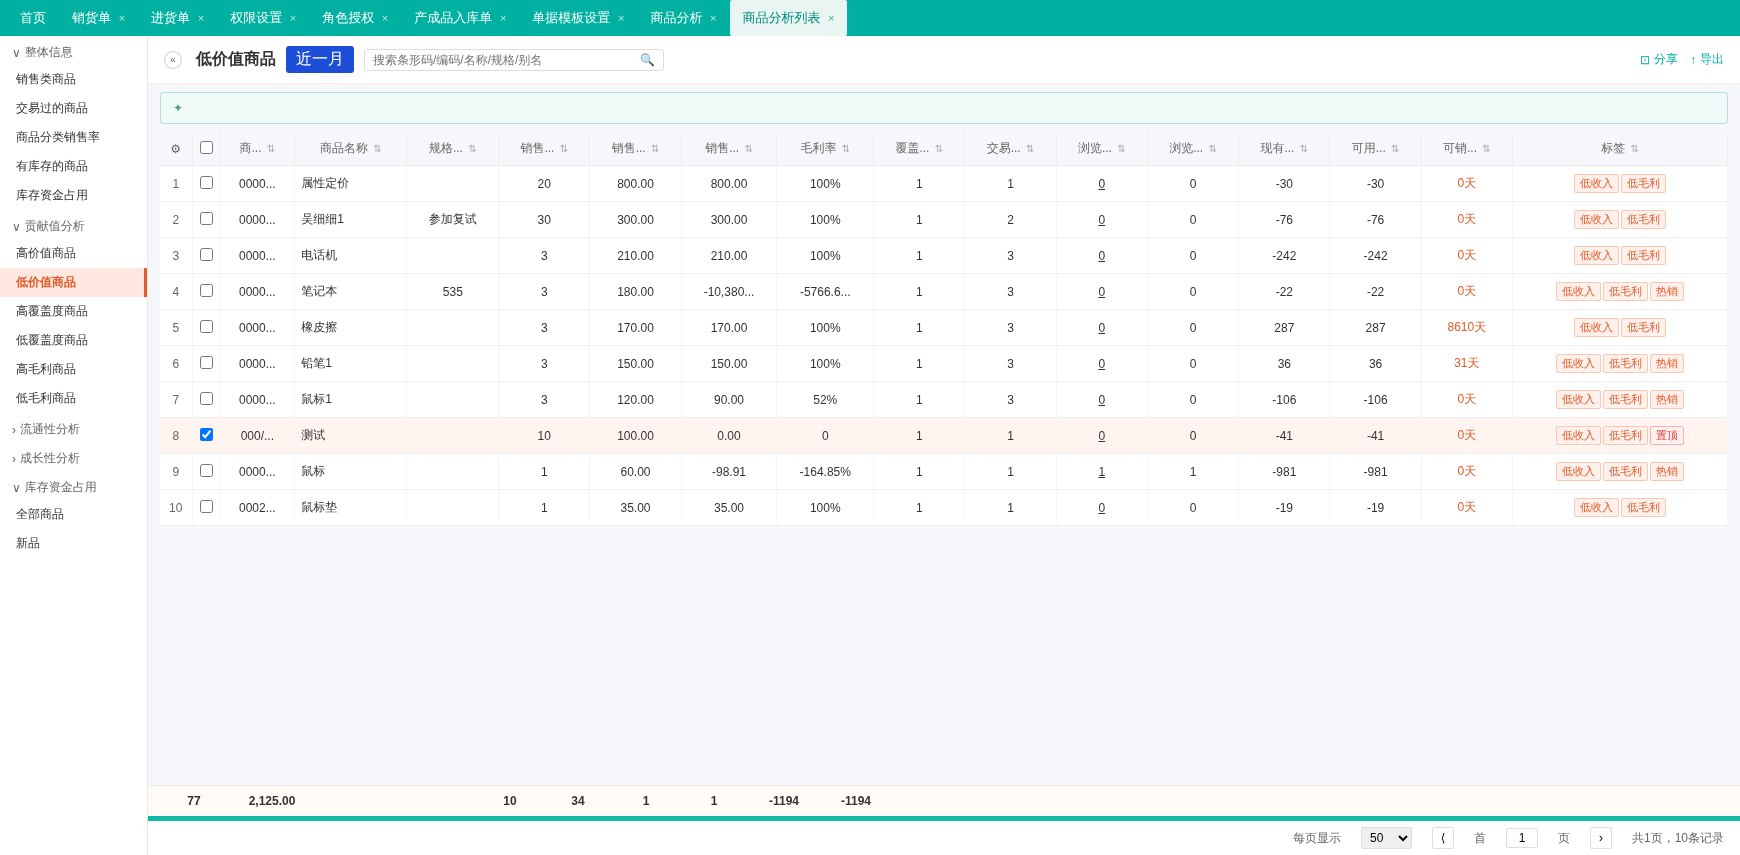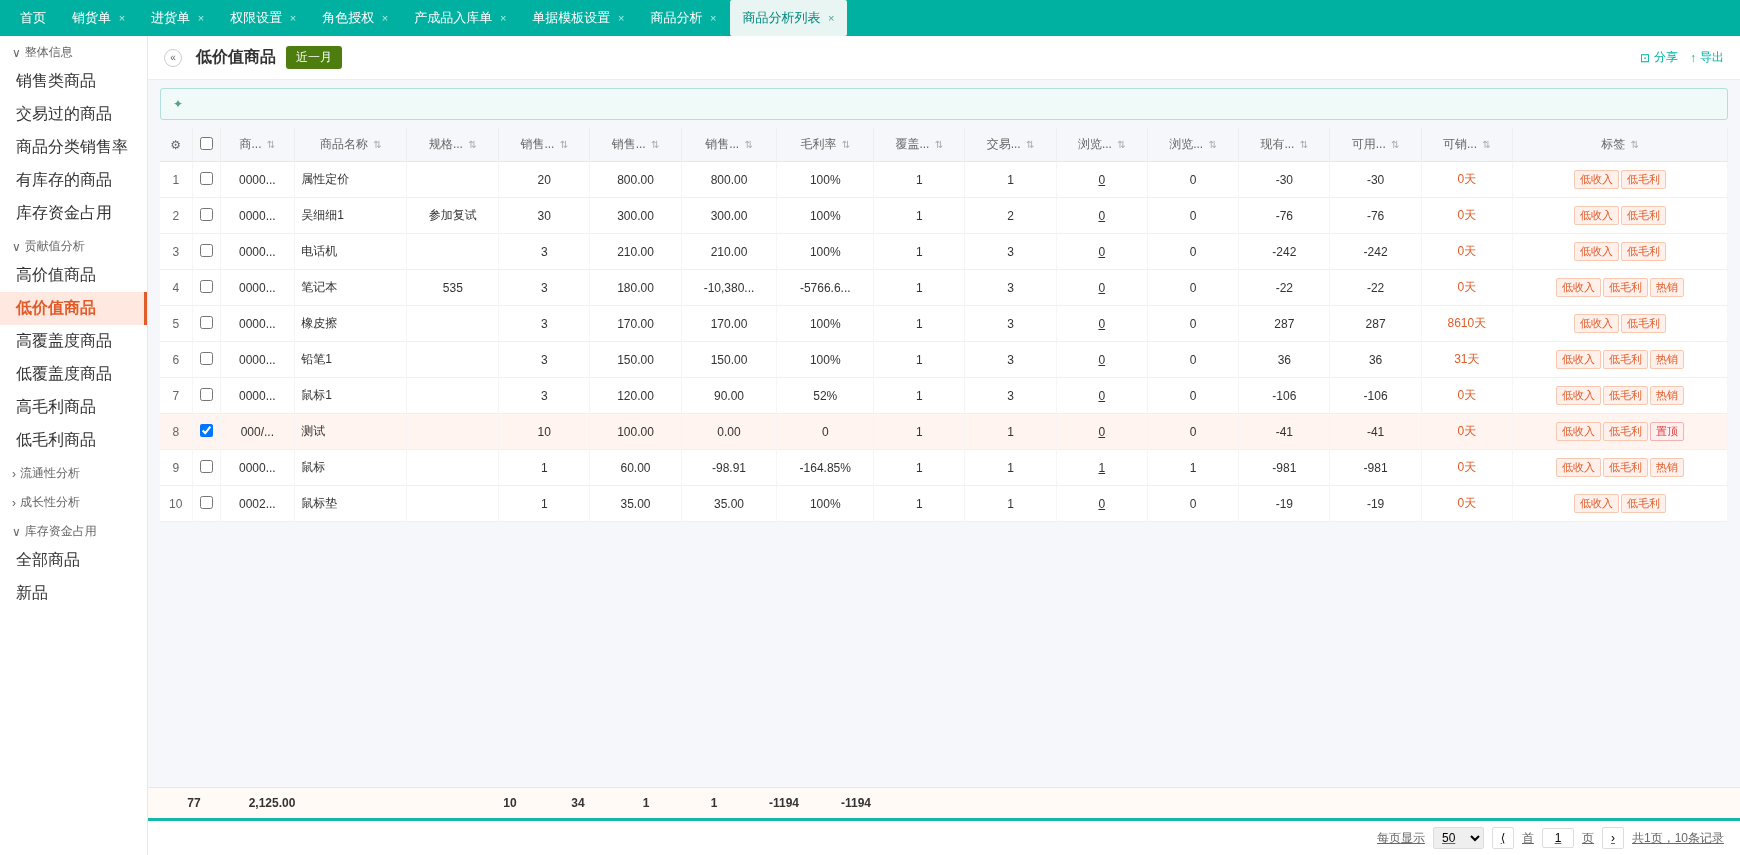--- a/index.html
+++ b/index.html
@@ -47,21 +47,21 @@
       font-size: 12px;
       display: flex;
       align-items: center;
       gap: 4px;
       cursor: pointer;
     }
     .sidebar-item {
       padding: 6px 16px;
       cursor: pointer;
       color: #333;
-      font-size: 16px;
+      font-size: 12px;
     }
     .sidebar-item.active { background: #ffe8df; color: #e05c2a; font-weight: bold; border-right: 3px solid #e05c2a; }
 
     
     .content {
       flex: 1;
       display: flex;
       flex-direction: column;
       overflow: hidden;
       background: #f5f7fa;
@@ -75,27 +75,27 @@
       align-items: center;
       gap: 10px;
       border-bottom: 1px solid #eee;
     }
     .content-title {
       font-size: 16px;
       font-weight: bold;
       color: #333;
     }
     .btn-period {
-      background: #4d7c0f;
+      background: #1d4ed8;
       color: #fff;
       border: none;
       padding: 3px 10px;
       border-radius: 3px;
       cursor: pointer;
-      font-size: 12px;
+      font-size: 16px;
     }
     .search-box {
       display: flex;
       align-items: center;
       border: 1px solid #ddd;
       border-radius: 3px;
       padding: 3px 8px;
       gap: 4px;
       background: #fff;
       flex: 1;
@@ -191,29 +191,28 @@
       display: flex;
       align-items: center;
       font-size: 12px;
       font-weight: bold;
       color: #333;
     }
 
     
     .pagination {
       background: #fff;
-      border-top: 3px solid #14b8a6;
+      border-top: 5px solid #14b8a6;
       padding: 6px 16px;
       display: flex;
       align-items: center;
       justify-content: flex-end;
-      gap: 8px;
+      gap: 20px;
       font-size: 12px;
       color: #666;
-      text-decoration: underline;
     }
     .page-btn {
       width: 22px;
       height: 22px;
       border: 1px solid #ddd;
       background: #fff;
       cursor: pointer;
       display: flex;
       align-items: center;
       justify-content: center;
@@ -313,20 +312,24 @@
     <div class="sidebar-item">全部商品</div>
     <div class="sidebar-item">新品</div>
   </aside>
 
   <div class="content">
 
     <div class="content-header">
       <span class="collapse-btn">«</span>
       <span class="content-title">低价值商品</span>
       <button class="btn-period">近一月</button>
+      <div class="search-box">
+        <input type="text" placeholder="搜索条形码/编码/名称/规格/别名" style="">
+        <span style="color:#00b0a0;">🔍</span>
+      </div>
       <div class="header-actions">
         <div class="action-btn">
           <span>⊡</span>
           <span>分享</span>
         </div>
         <div class="action-btn">
           <span>↑</span>
           <span>导出</span>
         </div>
       </div>

